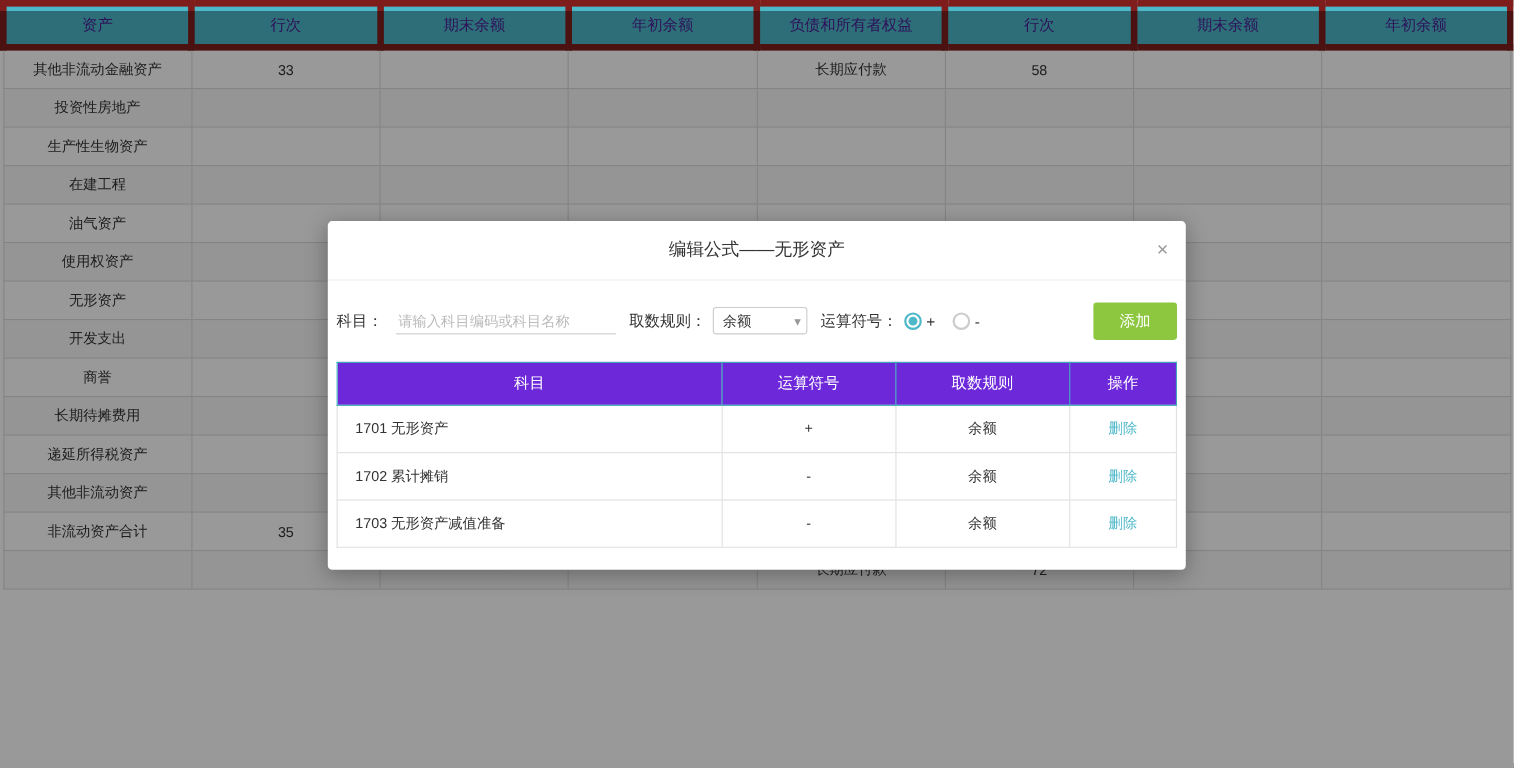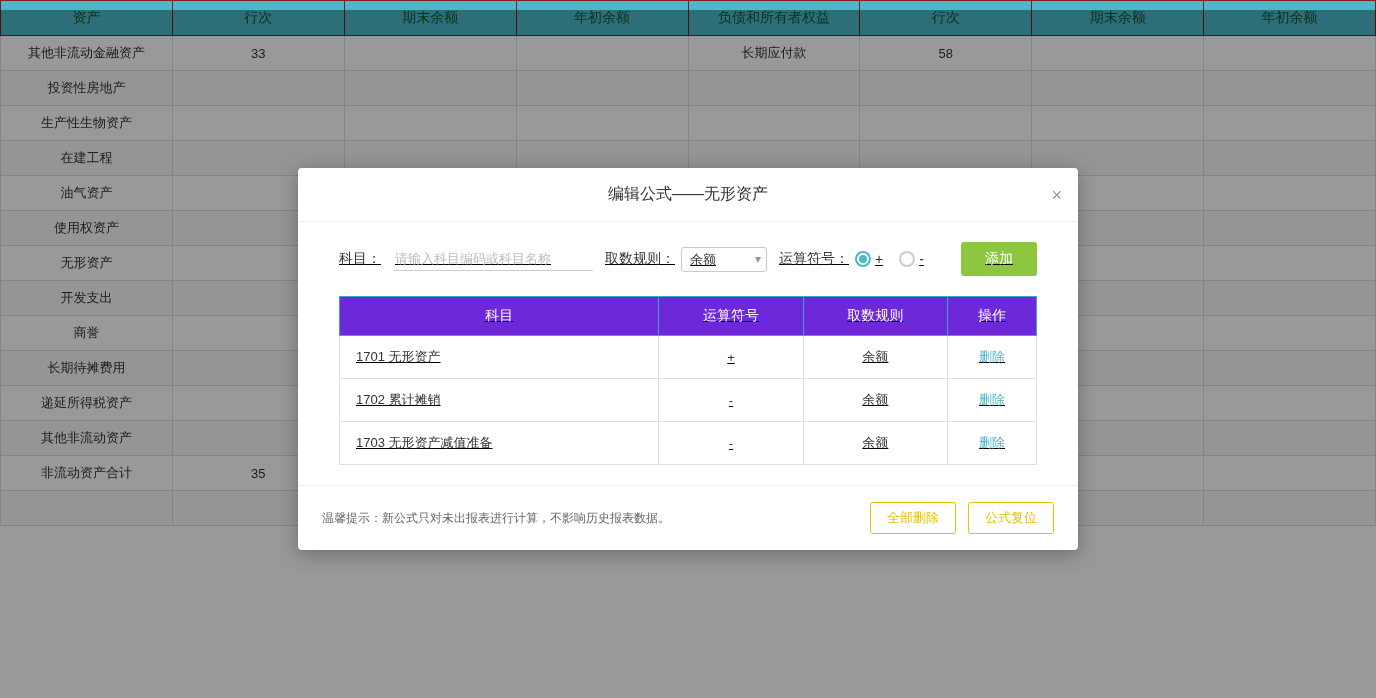--- a/index.html
+++ b/index.html
@@ -22,24 +22,24 @@
     }
 
     .bg-table {
       width: 100%;
       border-collapse: collapse;
       table-layout: fixed;
     }
 
     .bg-table th {
       background: #4db8c8;
-      color: #14532d;
+      color: #4c1d95;
       text-align: center;
       padding: 8px 4px;
-      border: 1px solid #7f1d1d;
+      border: 6px solid #7f1d1d;
       font-weight: normal;
       font-size: 14px;
     }
 
     .bg-table td {
       text-align: center;
       padding: 8px 4px;
       border: 1px solid #ddd;
       font-size: 13px;
       color: #333;
@@ -90,22 +90,21 @@
       right: 16px;
       top: 50%;
       transform: translateY(-50%);
       cursor: pointer;
       color: #999;
       font-size: 18px;
       line-height: 1;
     }
 
     .modal-body {
-      padding: 20px 41px;
-      text-decoration: underline;
+      padding: 20px 8px;
     }
 
     
     .form-row {
       display: flex;
       align-items: center;
       gap: 12px;
       margin-bottom: 20px;
     }
 
@@ -520,22 +519,15 @@
               <td class="subject-col">1703 无形资产减值准备</td>
               <td>-</td>
               <td>余额</td>
               <td><a href="#" class="delete-link">删除</a></td>
             </tr>
           </tbody>
       </table>
 
     </div>
 
-    <div class="modal-footer">
-      <span class="tip-text">温馨提示：新公式只对未出报表进行计算，不影响历史报表数据。</span>
-      <div class="footer-btns">
-        <button class="outline-btn">全部删除</button>
-        <button class="outline-btn">公式复位</button>
-      </div>
-    </div>
 
   </div>
 </div>
 
 </body></html>

